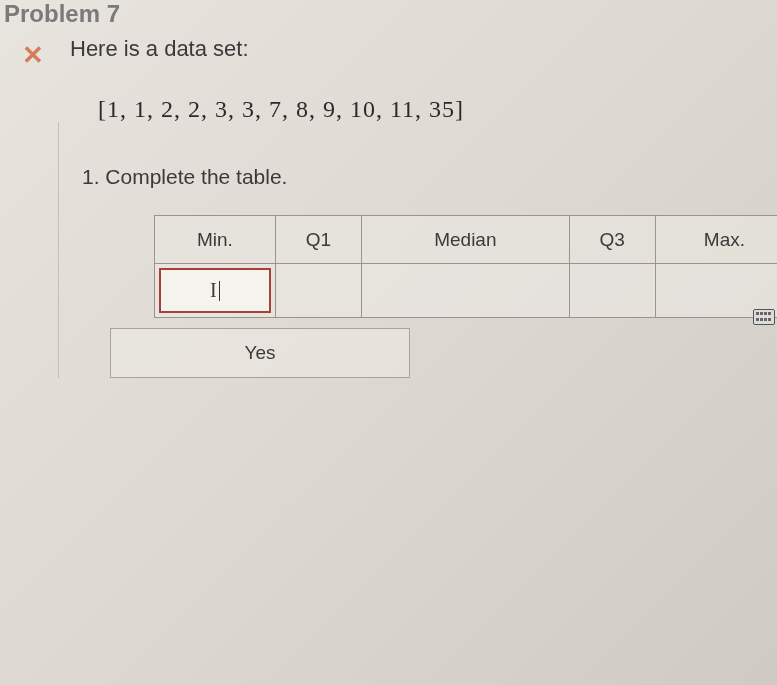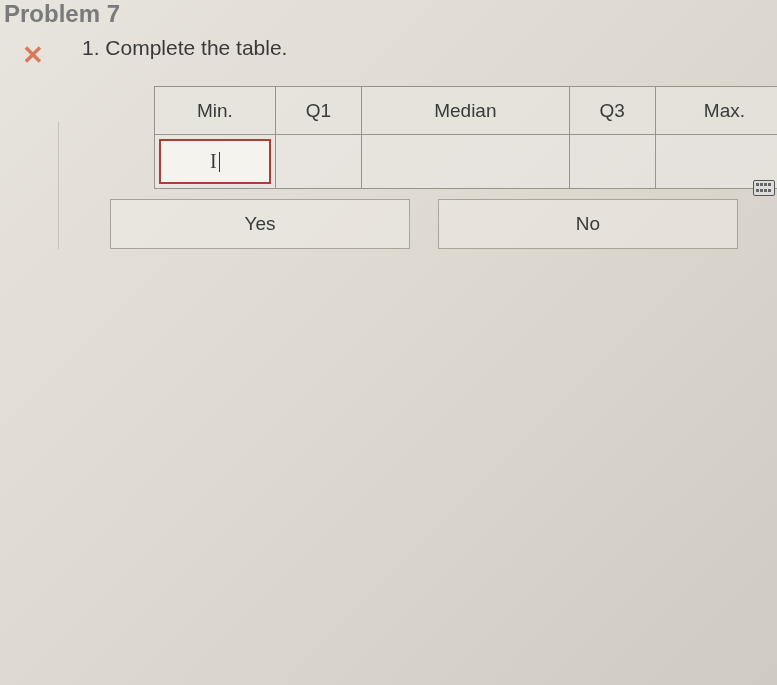--- a/index.html
+++ b/index.html
@@ -122,21 +122,21 @@
       height: 3px;
       background: #666;
     }
     .q2 {
       font-size: 21px;
       color: #3a3a3a;
       margin: 46px 0 22px 28px;
     }
     .buttons {
       display: flex;
-      gap: 28px;
+      gap: 44px;
       margin-left: 40px;
     }
     .ans-btn {
       flex: 0 0 300px;
       height: 50px;
       border: 1px solid #a9a398;
       background: rgba(238,235,229,0.55);
       font-size: 19px;
       color: #3a3a3a;
       cursor: pointer;
@@ -156,21 +156,23 @@
 </head>
 <body>
 
 <div class="problem-header">Problem 7</div>
 
 <div class="content-wrap">
   <div class="vsep"></div>
 
   <div class="x-mark">✕</div>
 
-
+  <div class="intro">Here is a data set:</div>
+
+  <div class="dataset">[1, 1, 2, 2, 3, 3, 7, 8, 9, 10, 11, 35]</div>
 
   <div class="step">1. Complete the table.</div>
 
 
   <div class="table-area">
     <table class="stats">
       <tbody>
           <tr>
         <th>Min.</th>
         <th>Q1</th>
@@ -200,15 +202,14 @@
         <span></span>
         <span></span>
         <span></span>
         <span></span>
     </div>
   </div>
 
 
   <div class="buttons">
     <div class="ans-btn">Yes</div>
-    <div class="ans-btn">No</div>
   </div>
 </div>
 
 </body></html>

